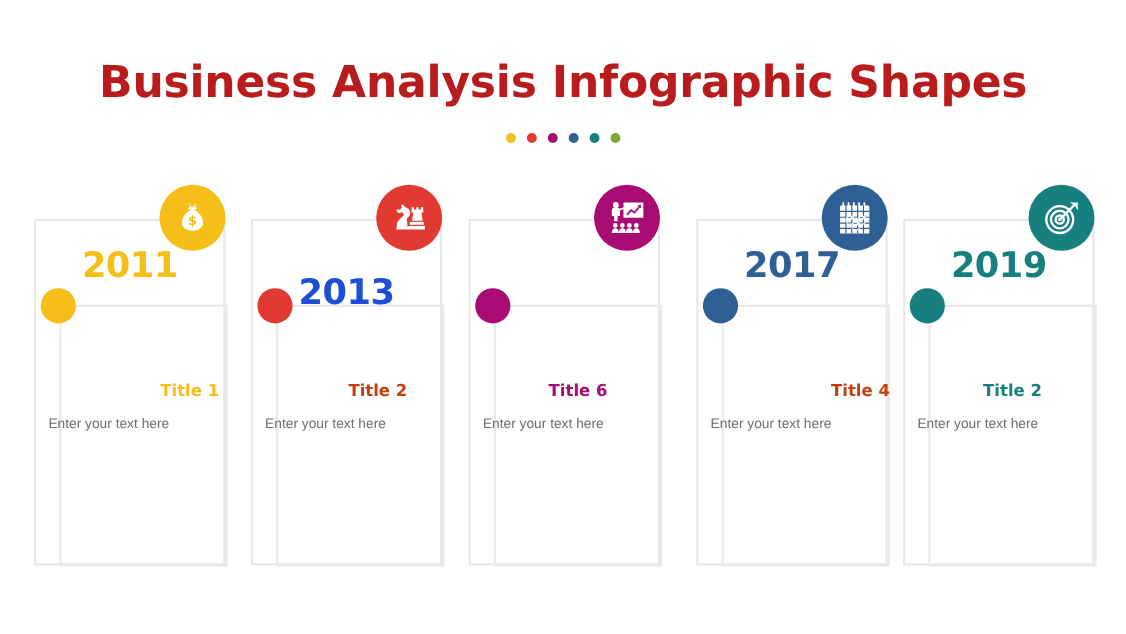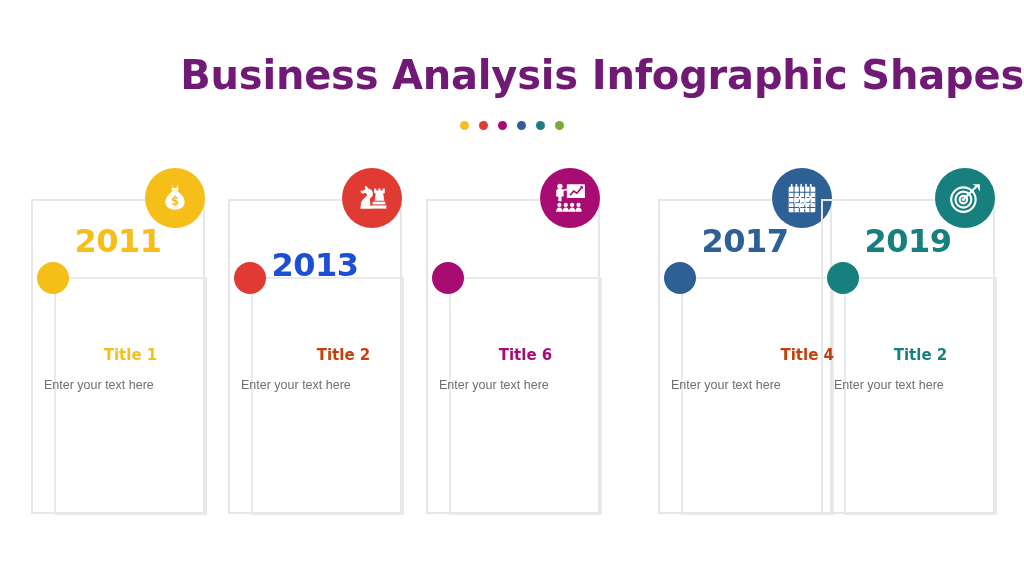--- a/index.html
+++ b/index.html
@@ -21,25 +21,24 @@
     position: absolute;
     left: 0;
     top: 52px;
     width: 1024px;
     text-align: center;
   }
   #page-title {
     font-family: "DejaVu Sans", sans-serif;
     font-size: 40px;
     font-weight: bold;
-    color: #701a75;
+    color: #b91c1c;
     letter-spacing: -0.2px;
     line-height: 1.15;
     white-space: nowrap;
-    text-align: right;
   }
 
   
   #dots-row {
     position: absolute;
     left: 0;
     top: 121px;
     width: 1024px;
     display: flex;
     justify-content: center;
@@ -175,21 +174,21 @@
           <path d="M26 6 l4 7 h4 l4 -7 l-2 9 h-8 z"></path>
           <rect x="25" y="14" width="14" height="4" rx="1"></rect>
           <path d="M30 18 c-9 5 -16 13 -16 22 c0 9 8 14 18 14 c10 0 18 -5 18 -14 c0 -9 -7 -17 -16 -22 z"></path>
         </g>
         <text x="32" y="45" text-anchor="middle" style="fill:#F6BE18;font-family:'DejaVu Sans',sans-serif;font-size:22px;font-weight:bold;">$</text>
       </svg>
           </span>
         </div>
         <div class="card-year" style="color: rgb(246, 190, 24);">2011</div>
         <div class="card-node" style="background: rgb(246, 190, 24);"></div>
-        <div class="card-title" style="color: rgb(246, 190, 24);">Title 1</div>
+        <div class="card-title" style="color: rgb(246, 190, 24); padding-left: 42px;">Title 1</div>
         <div class="card-body" style="color: rgb(109, 110, 113);">Enter your text here</div>
       </div>
       <div class="card" style="left: 228px;">
         <div class="card-outer-rect"></div>
         <div class="card-inner-rect"></div>
         <div class="icon-circle" style="background: rgb(224, 58, 50);">
           <span>
             <svg width="34" height="34" viewBox="0 0 64 64" aria-hidden="true">
         <g style="fill:#ffffff;">
           <path d="M10 52 h22 v-5 h-3 l-1 -14 c5 -3 7 -8 5 -13 c-1 -3 -4 -5 -8 -6 l-4 -5 l-3 2 l2 4 l-6 4 l-2 -2 l-2 3 l4 4 l6 -2 l3 5 l-9 9 c-2 2 -3 5 -3 8 z"></path>
@@ -229,21 +228,21 @@
           <path d="M32 27 L39 19 L45 23 L55 11"></path>
         </g>
         <path d="M50 10 h6 v6 z" style="fill:#A80C72;"></path>
       </svg>
           </span>
         </div>
         <div class="card-node" style="background: rgb(168, 12, 114);"></div>
         <div class="card-title" style="color: rgb(168, 12, 114);">Title 6</div>
         <div class="card-body" style="color: rgb(109, 110, 113);">Enter your text here</div>
       </div>
-      <div class="card" style="left: 658px;">
+      <div class="card" style="left: 633px;">
         <div class="card-outer-rect"></div>
         <div class="card-inner-rect"></div>
         <div class="icon-circle" style="background: rgb(46, 96, 150);">
           <span>
             <svg width="34" height="34" viewBox="0 0 64 64" aria-hidden="true">
         <g style="fill:#ffffff;">
           <rect x="11" y="5" width="3" height="10" rx="1.5"></rect>
           <rect x="20" y="5" width="3" height="10" rx="1.5"></rect>
           <rect x="29" y="5" width="3" height="10" rx="1.5"></rect>
           <rect x="38" y="5" width="3" height="10" rx="1.5"></rect>

